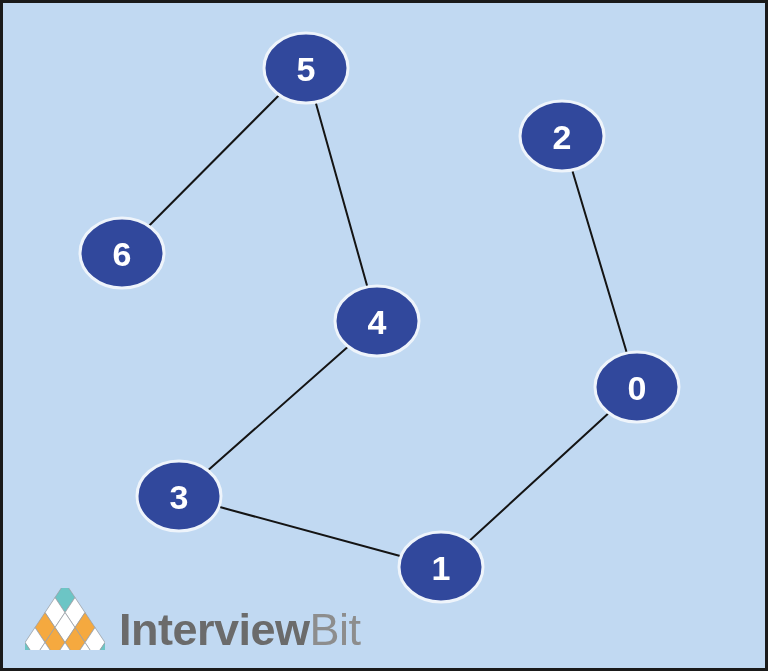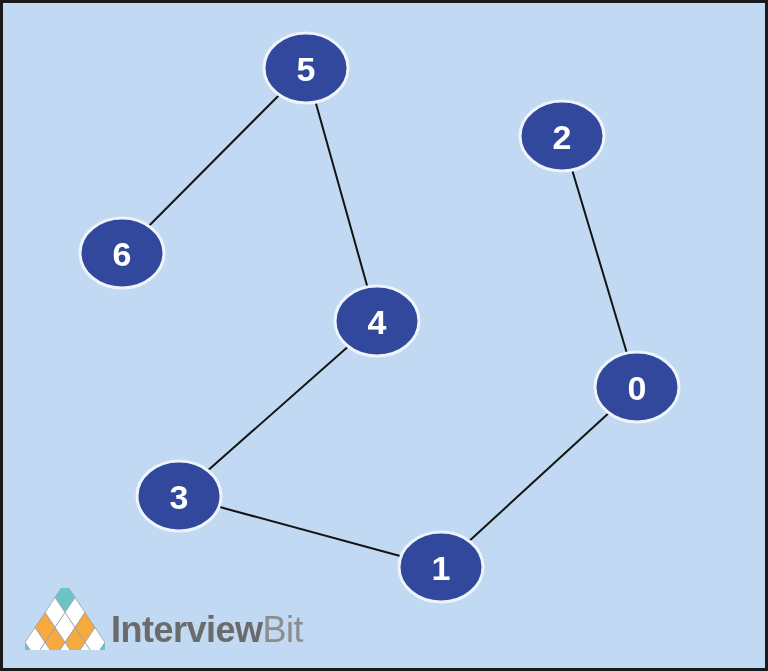--- a/index.html
+++ b/index.html
@@ -45,23 +45,23 @@
     display: flex;
     align-items: flex-end;
     height: 66px;
   }
   #logo-mark {
     width: 80px;
     height: 62px;
     display: block;
   }
   #logo-text {
-    margin-left: 6px;
+    margin-left: 14px;
     font-family: "Liberation Sans", sans-serif;
-    font-size: 36px;
+    font-size: 45px;
     line-height: 44px;
     letter-spacing: -0.5px;
     white-space: nowrap;
     position: relative;
     top: 2px;
   }
   .logo-word-primary {
     color: #6b6b6b;
     font-weight: bold;
   }

